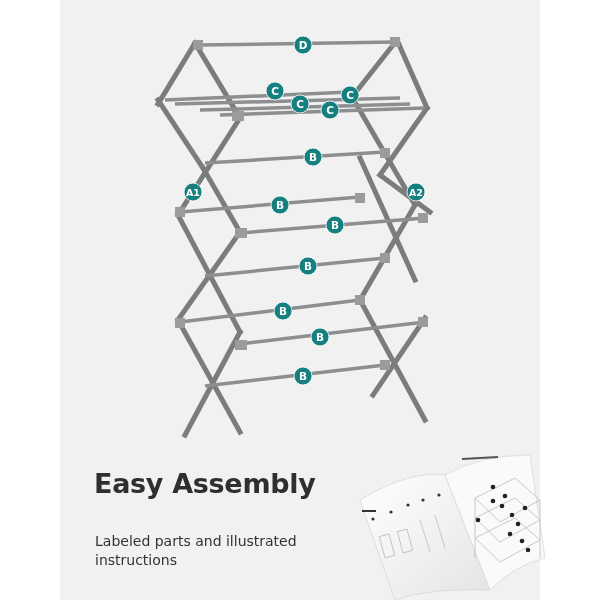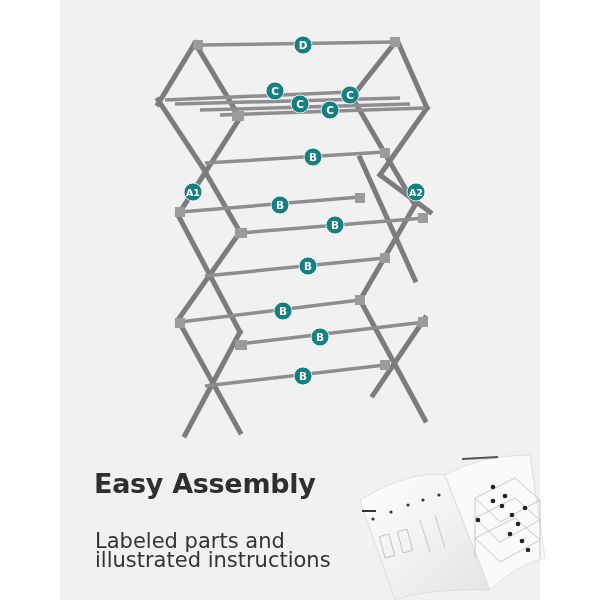--- a/index.html
+++ b/index.html
@@ -1,20 +1,20 @@
 <!DOCTYPE html>
 <html><head>
 <meta charset="utf-8">
 <style>
   html, body { margin:0; padding:0; background:#ffffff; }
   body { width:600px; height:600px; position:relative; overflow:hidden; font-family:"Liberation Sans", sans-serif; }
   .panel { position:absolute; left:60px; top:0; width:480px; height:600px; background:#f1f1f1; }
   .rack { position:absolute; left:0; top:0; width:600px; height:480px; }
   .heading { position:absolute; left:94px; top:468px; font-size:27px; font-weight:bold; color:#2f2f2f; letter-spacing:-0.3px; font-family:"DejaVu Sans", sans-serif; }
-  .sub { position:absolute; left:95px; top:532px; font-size:21px; line-height:19px; color:#333; width:240px; font-family:"DejaVu Sans", sans-serif; }
+  .sub { position:absolute; left:95px; top:532px; font-size:14px; line-height:19px; color:#333; width:240px; font-family:"DejaVu Sans", sans-serif; }
   .booklet { position:absolute; left:350px; top:440px; width:195px; height:160px; }
 </style>
 </head>
 <body>
 
 <div class="panel"></div>
 
 <svg class="rack" viewBox="0 0 600 480" xmlns="http://www.w3.org/2000/svg">
   <g stroke="#7b7c7e" stroke-width="5" stroke-linecap="square" fill="none">
 

